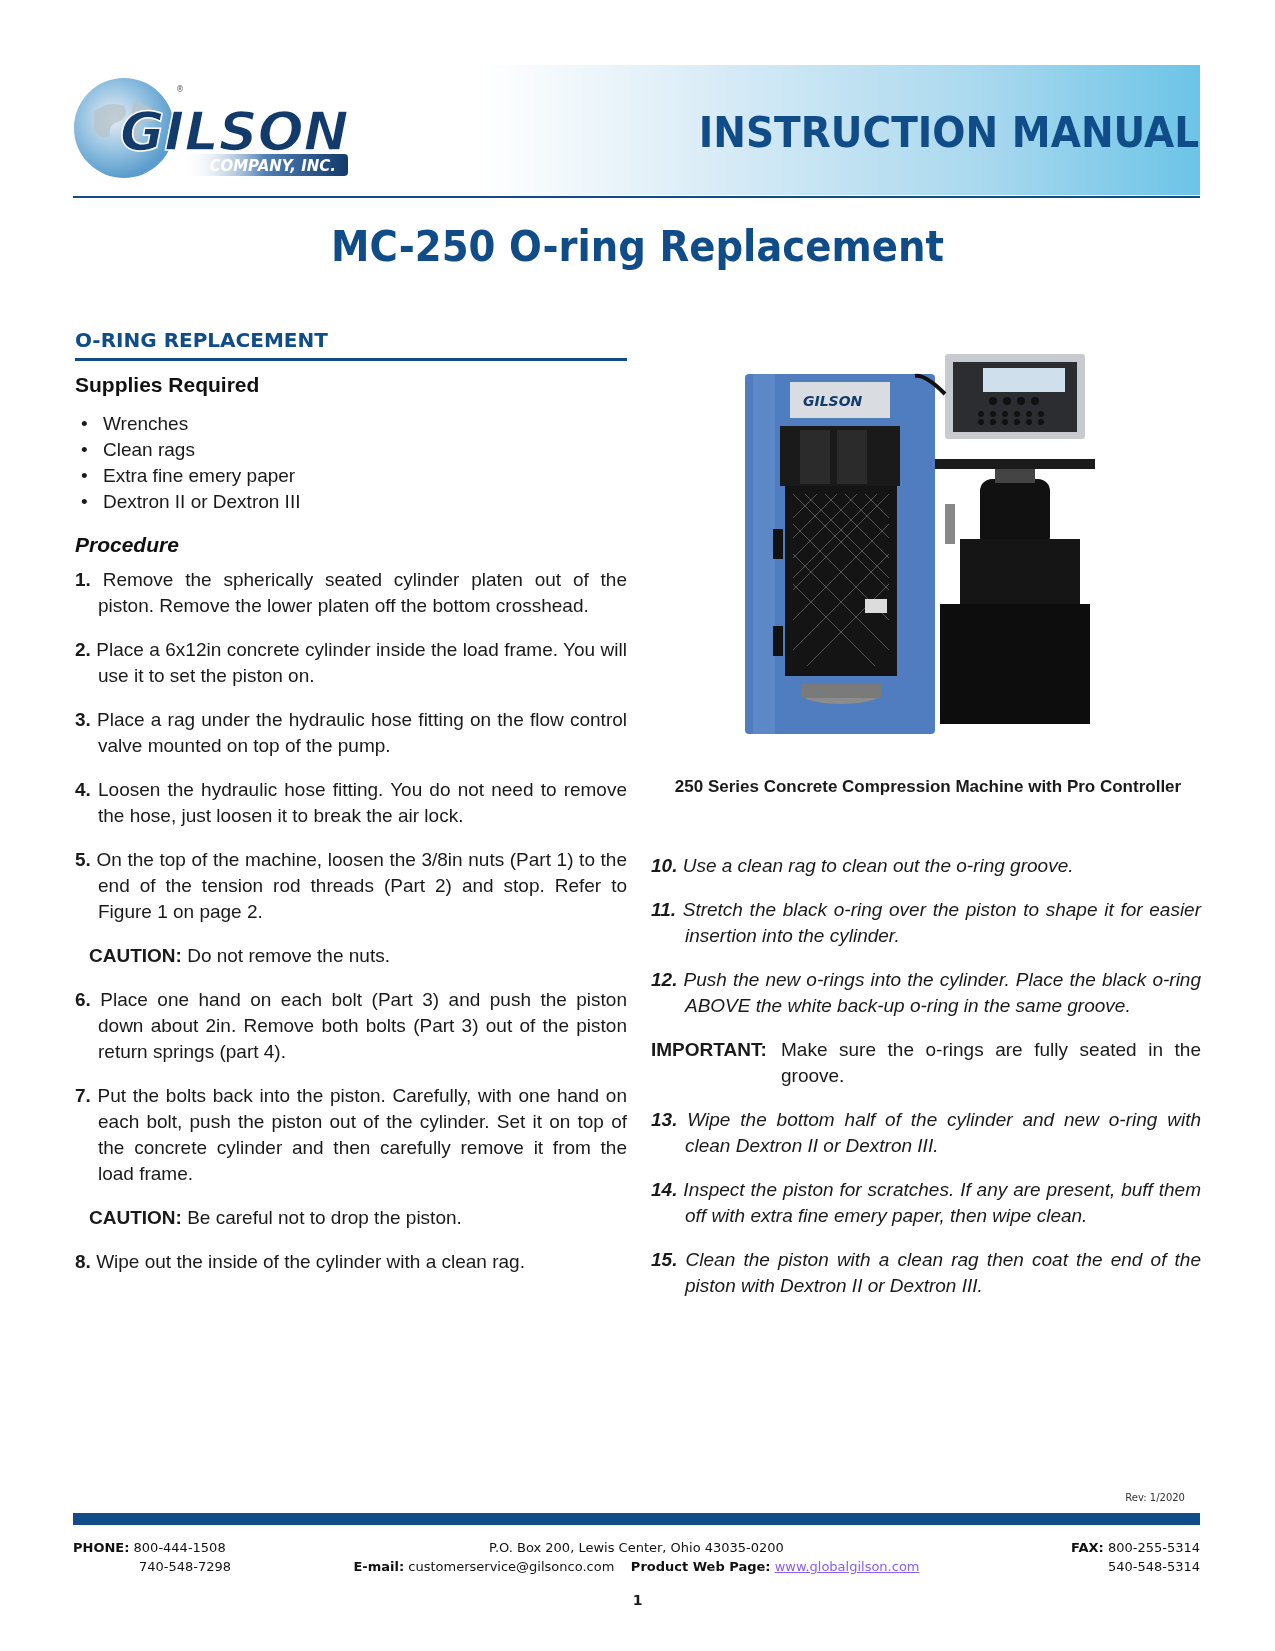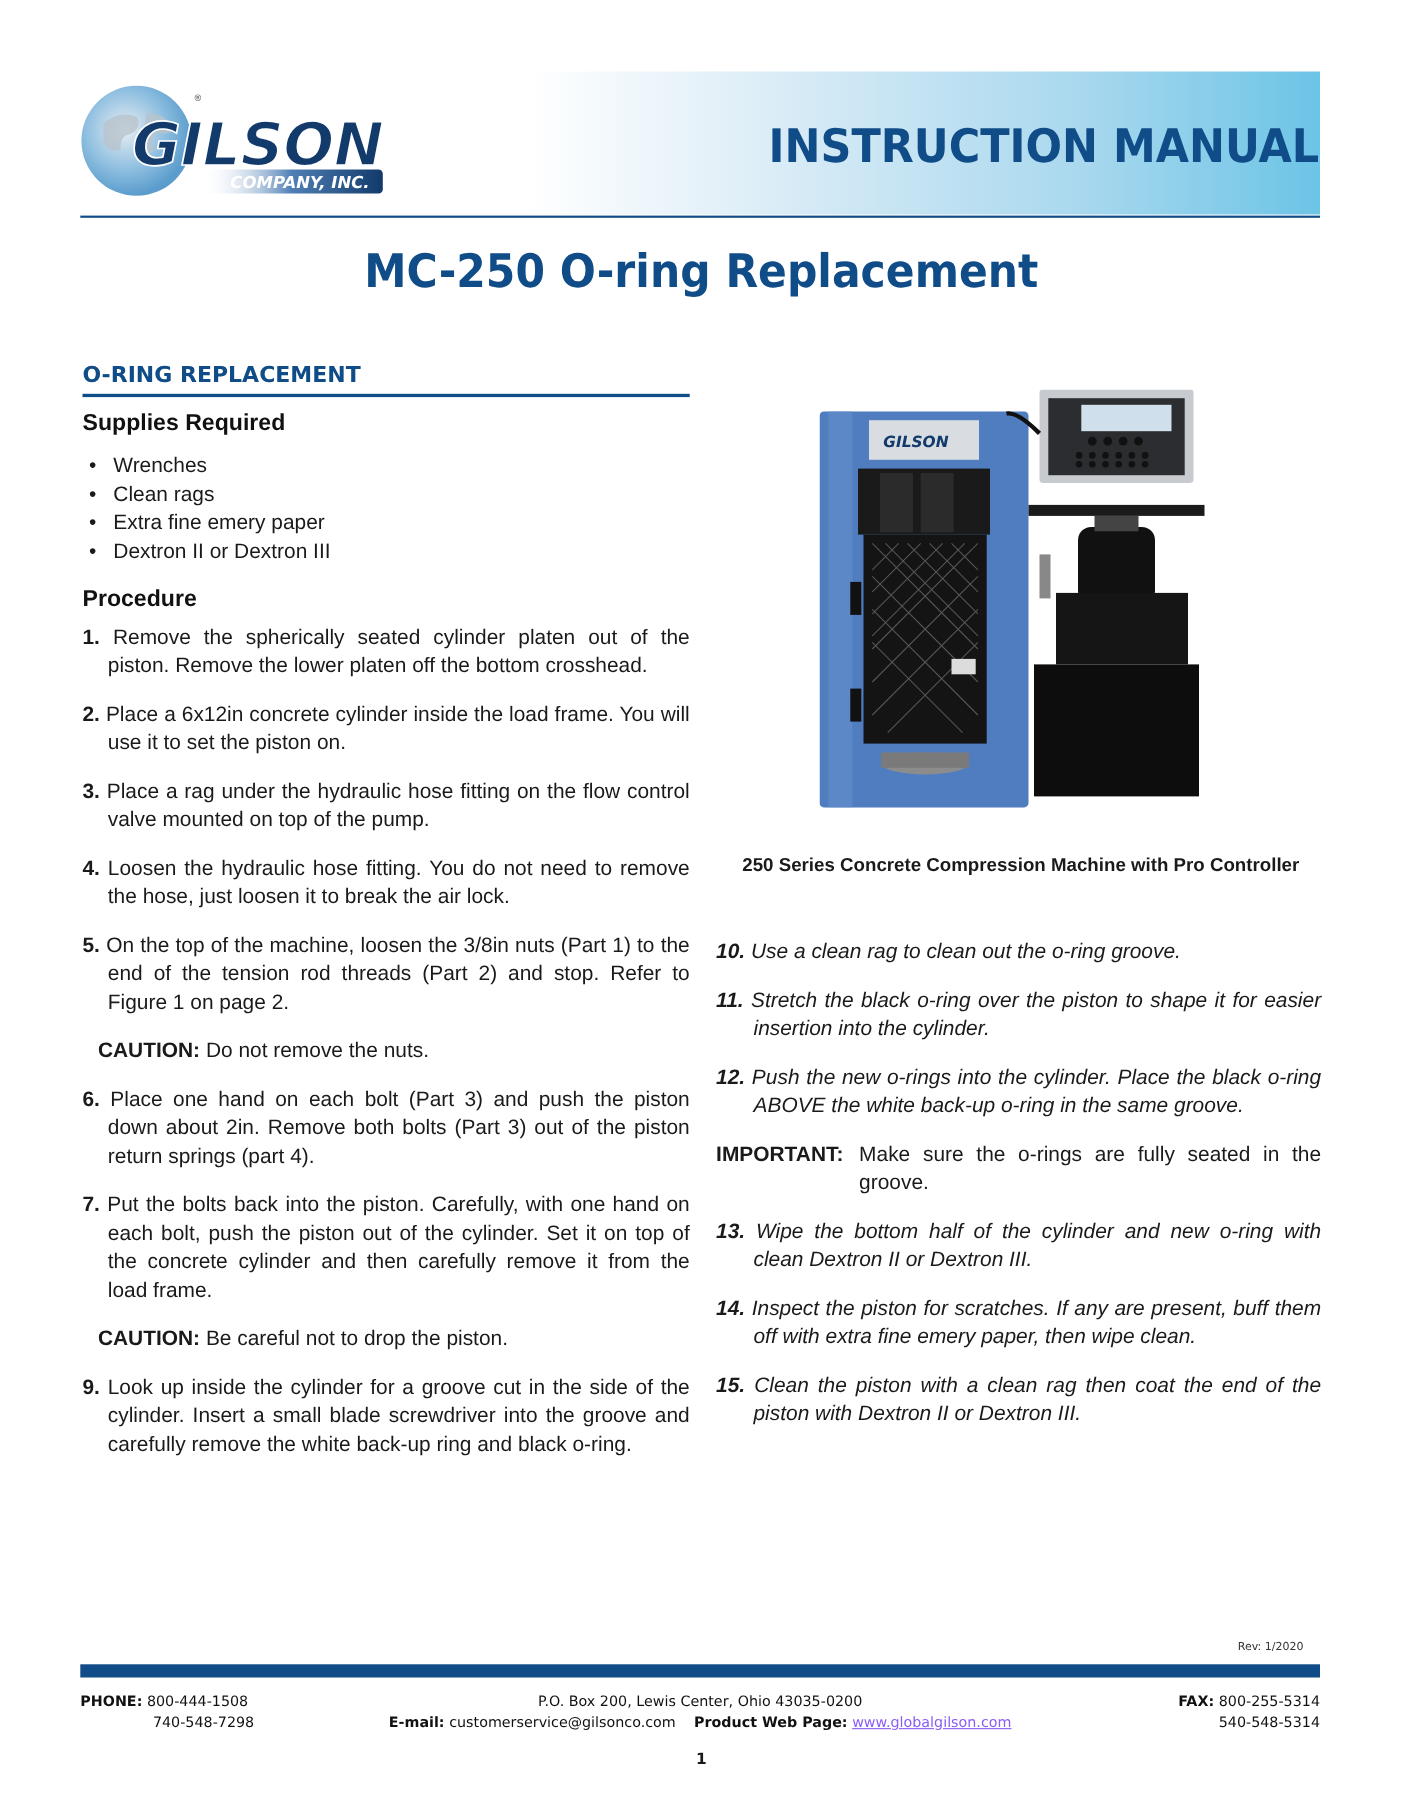--- a/index.html
+++ b/index.html
@@ -91,36 +91,36 @@
   <div class="section-rule"></div>
 
   <h3 class="subheading">Supplies Required</h3>
   <ul class="supplies">
     <li><span class="bullet">•</span><span>Wrenches</span></li>
     <li><span class="bullet">•</span><span>Clean rags</span></li>
     <li><span class="bullet">•</span><span>Extra fine emery paper</span></li>
     <li><span class="bullet">•</span><span>Dextron II or Dextron III</span></li>
   </ul>
 
-  <h3 class="subheading" style="margin-bottom:10px;">Procedure</h3>
+  <h3 class="subheading" style="margin-bottom:10px;font-style:italic;">Procedure</h3>
 
   <p class="step" style="margin-top:0;"><span class="num">1.</span> <span>Remove the spherically seated cylinder platen out of the piston. Remove the lower platen off the bottom crosshead.</span></p>
   <p class="step"><span class="num">2.</span> <span>Place a 6x12in concrete cylinder inside the load frame. You will use it to set the piston on.</span></p>
   <p class="step"><span class="num">3.</span> <span>Place a rag under the hydraulic hose fitting on the flow control valve mounted on top of the pump.</span></p>
   <p class="step"><span class="num">4.</span> <span>Loosen the hydraulic hose fitting. You do not need to remove the hose, just loosen it to break the air lock.</span></p>
   <p class="step"><span class="num">5.</span> <span>On the top of the machine, loosen the 3/8in nuts (Part 1) to the end of the tension rod threads (Part 2) and stop. Refer to Figure 1 on page 2.</span></p>
 
   <p class="note"><span class="label">CAUTION:</span><span> Do not remove the nuts.</span></p>
 
   <p class="step"><span class="num">6.</span> <span>Place one hand on each bolt (Part 3) and push the piston down about 2in. Remove both bolts (Part 3) out of the piston return springs (part 4).</span></p>
   <p class="step"><span class="num">7.</span> <span>Put the bolts back into the piston. Carefully, with one hand on each bolt, push the piston out of the cylinder. Set it on top of the concrete cylinder and then carefully remove it from the load frame.</span></p>
 
   <p class="note"><span class="label">CAUTION:</span><span> Be careful not to drop the piston.</span></p>
 
-  <p class="step"><span class="num">9.</span> <span>Look up inside the cylinder for a groove cut in the side of the cylinder. Insert a small blade screwdriver into the groove and carefully remove the white back-up ring and black o-ring.</span></p>
+  <p class="step"><span class="num">8.</span> <span>Wipe out the inside of the cylinder with a clean rag.</span></p>
 </div>
 
 <div class="photo">
   <svg width="360" height="390" viewBox="0 0 360 390">
 
     <rect x="0" y="20" width="190" height="360" rx="4" fill="#4f7dc0"></rect>
     <rect x="8" y="20" width="22" height="360" fill="#6690cc" opacity="0.6"></rect>
     <rect x="45" y="28" width="100" height="36" fill="#d9dde2"></rect>
     <text x="58" y="52" font-family="DejaVu Sans, sans-serif" font-style="italic" font-weight="bold" font-size="14" fill="#123a6b">GILSON</text>
     <rect x="35" y="72" width="120" height="60" fill="#1a1a1a"></rect>

